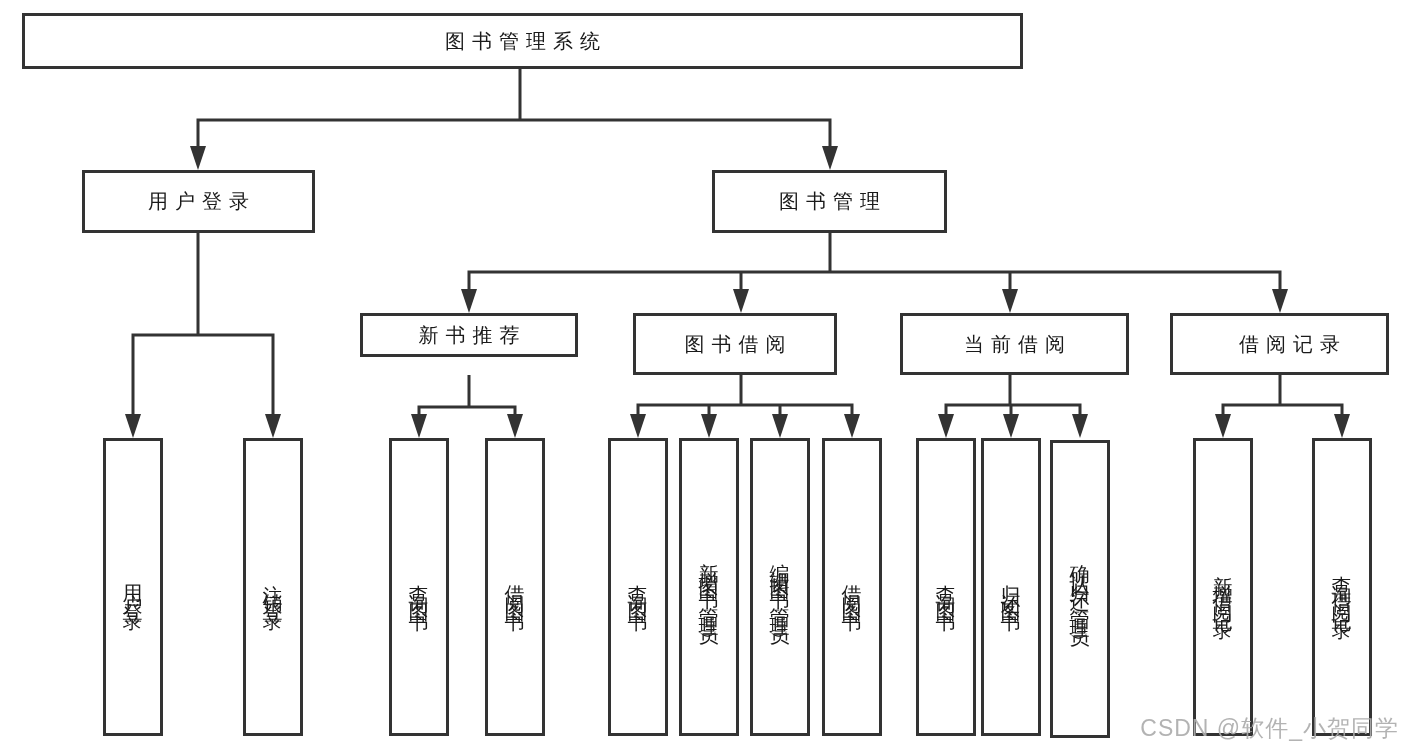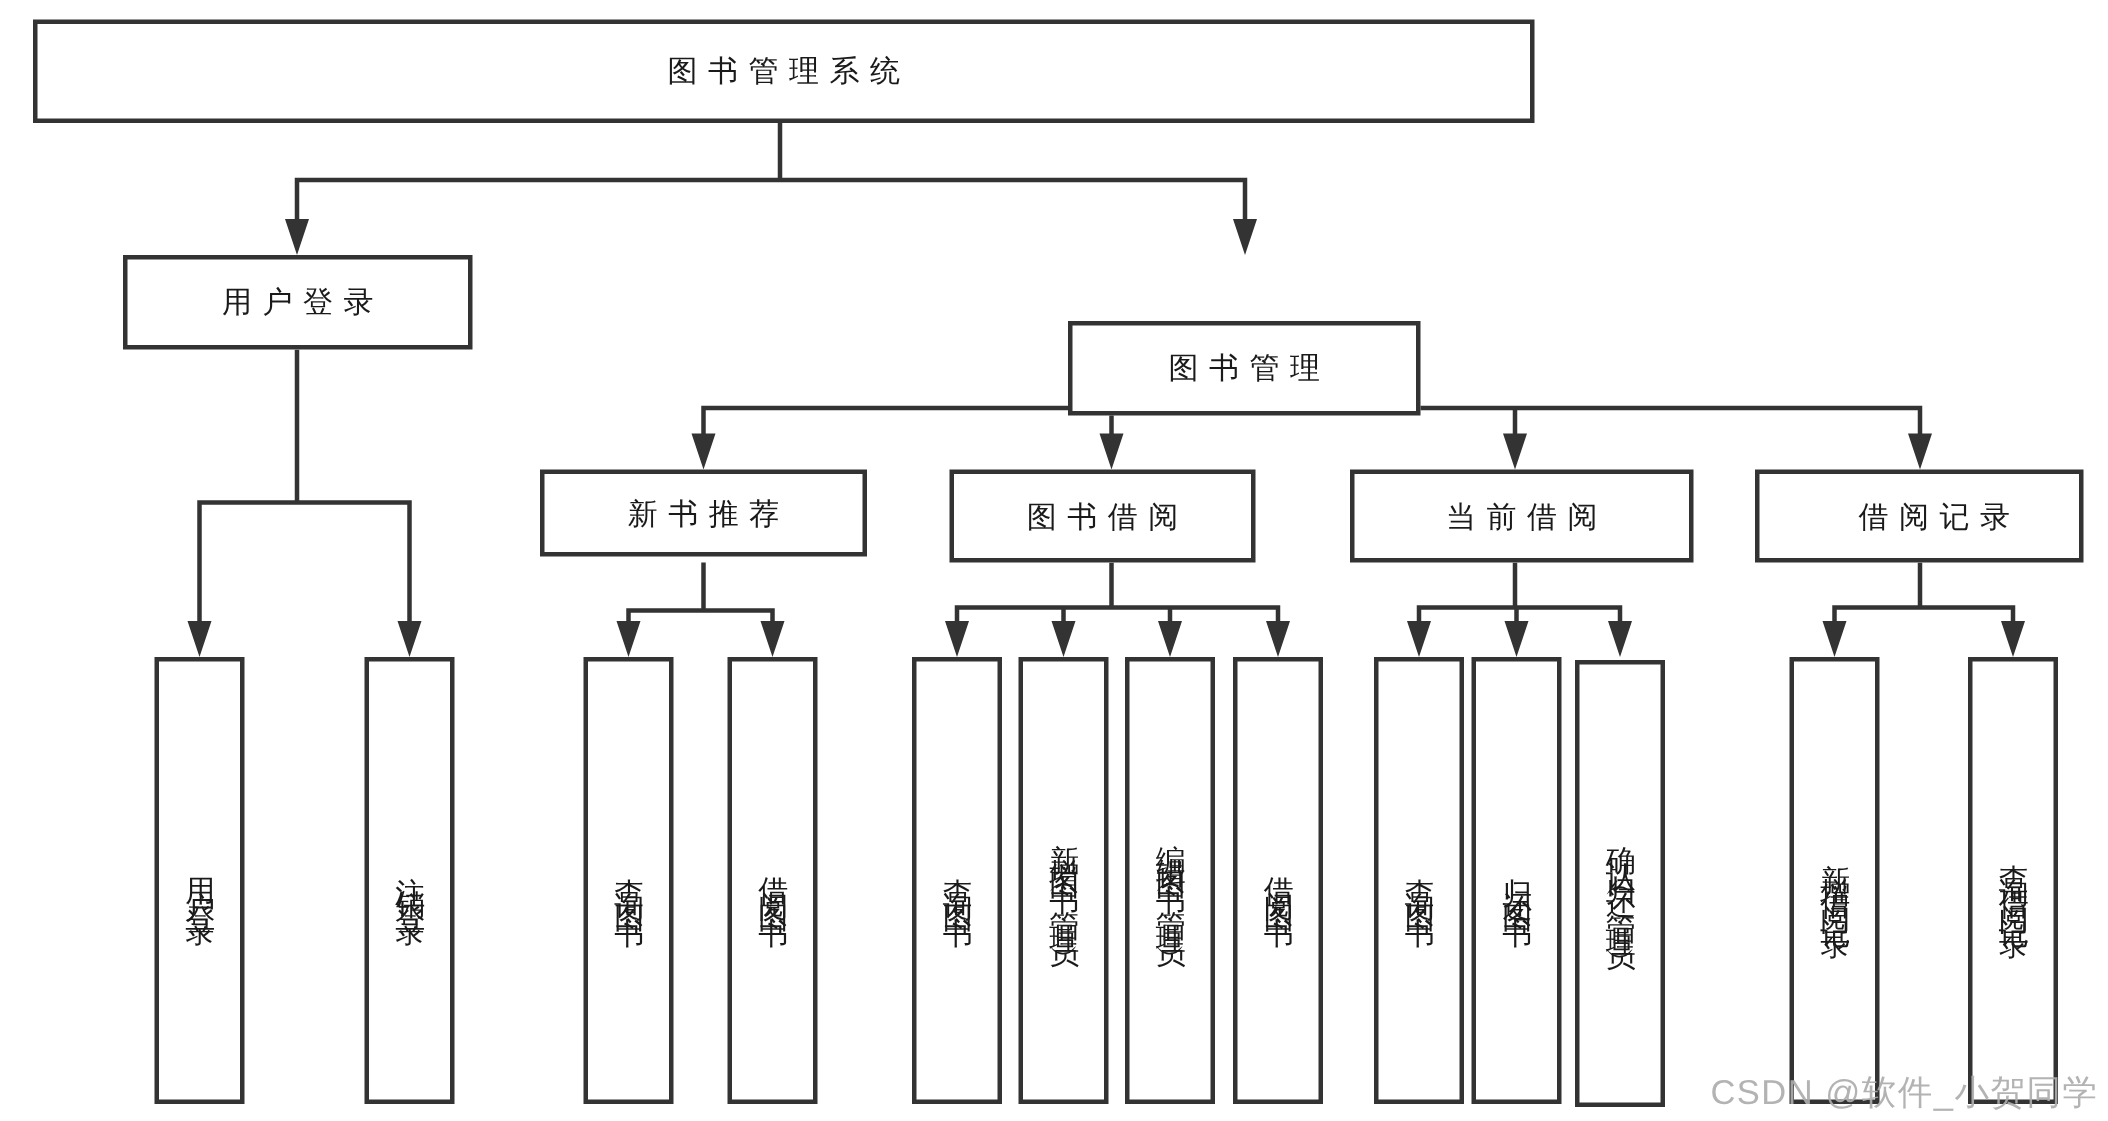--- a/index.html
+++ b/index.html
@@ -81,32 +81,32 @@
       M701 414 L717 414 L709 438 Z
       M772 414 L788 414 L780 438 Z
       M844 414 L860 414 L852 438 Z
       M938 414 L954 414 L946 438 Z
       M1003 414 L1019 414 L1011 438 Z
       M1072 414 L1088 414 L1080 438 Z
       M1215 414 L1231 414 L1223 438 Z
       M1334 414 L1350 414 L1342 438 Z"></path>
   </svg>
 
-  <div class="hbox" style="left:22px;top:13px;width:1001px;height:69px;">
+  <div class="hbox" style="left:22px;top:13px;width:1001px;height:56px;">
     <span>图书管理系统</span>
   </div>
 
   <div class="hbox" style="left:82px;top:170px;width:233px;height:63px;">
     <span>用户登录</span>
   </div>
-  <div class="hbox" style="left:712px;top:170px;width:235px;height:63px;margin-top:44px;">
+  <div class="hbox" style="left:712px;top:170px;width:235px;height:63px;">
     <span>图书管理</span>
   </div>
 
-  <div class="hbox" style="left:360px;top:313px;width:218px;height:58px;">
+  <div class="hbox" style="left:360px;top:313px;width:218px;height:44px;">
     <span>新书推荐</span>
   </div>
   <div class="hbox" style="left:633px;top:313px;width:204px;height:62px;">
     <span>图书借阅</span>
   </div>
   <div class="hbox" style="left:900px;top:313px;width:229px;height:62px;">
     <span>当前借阅</span>
   </div>
   <div class="hbox" style="left:1170px;top:313px;width:219px;height:62px;padding-left:20px;">
     <span>借阅记录</span>

